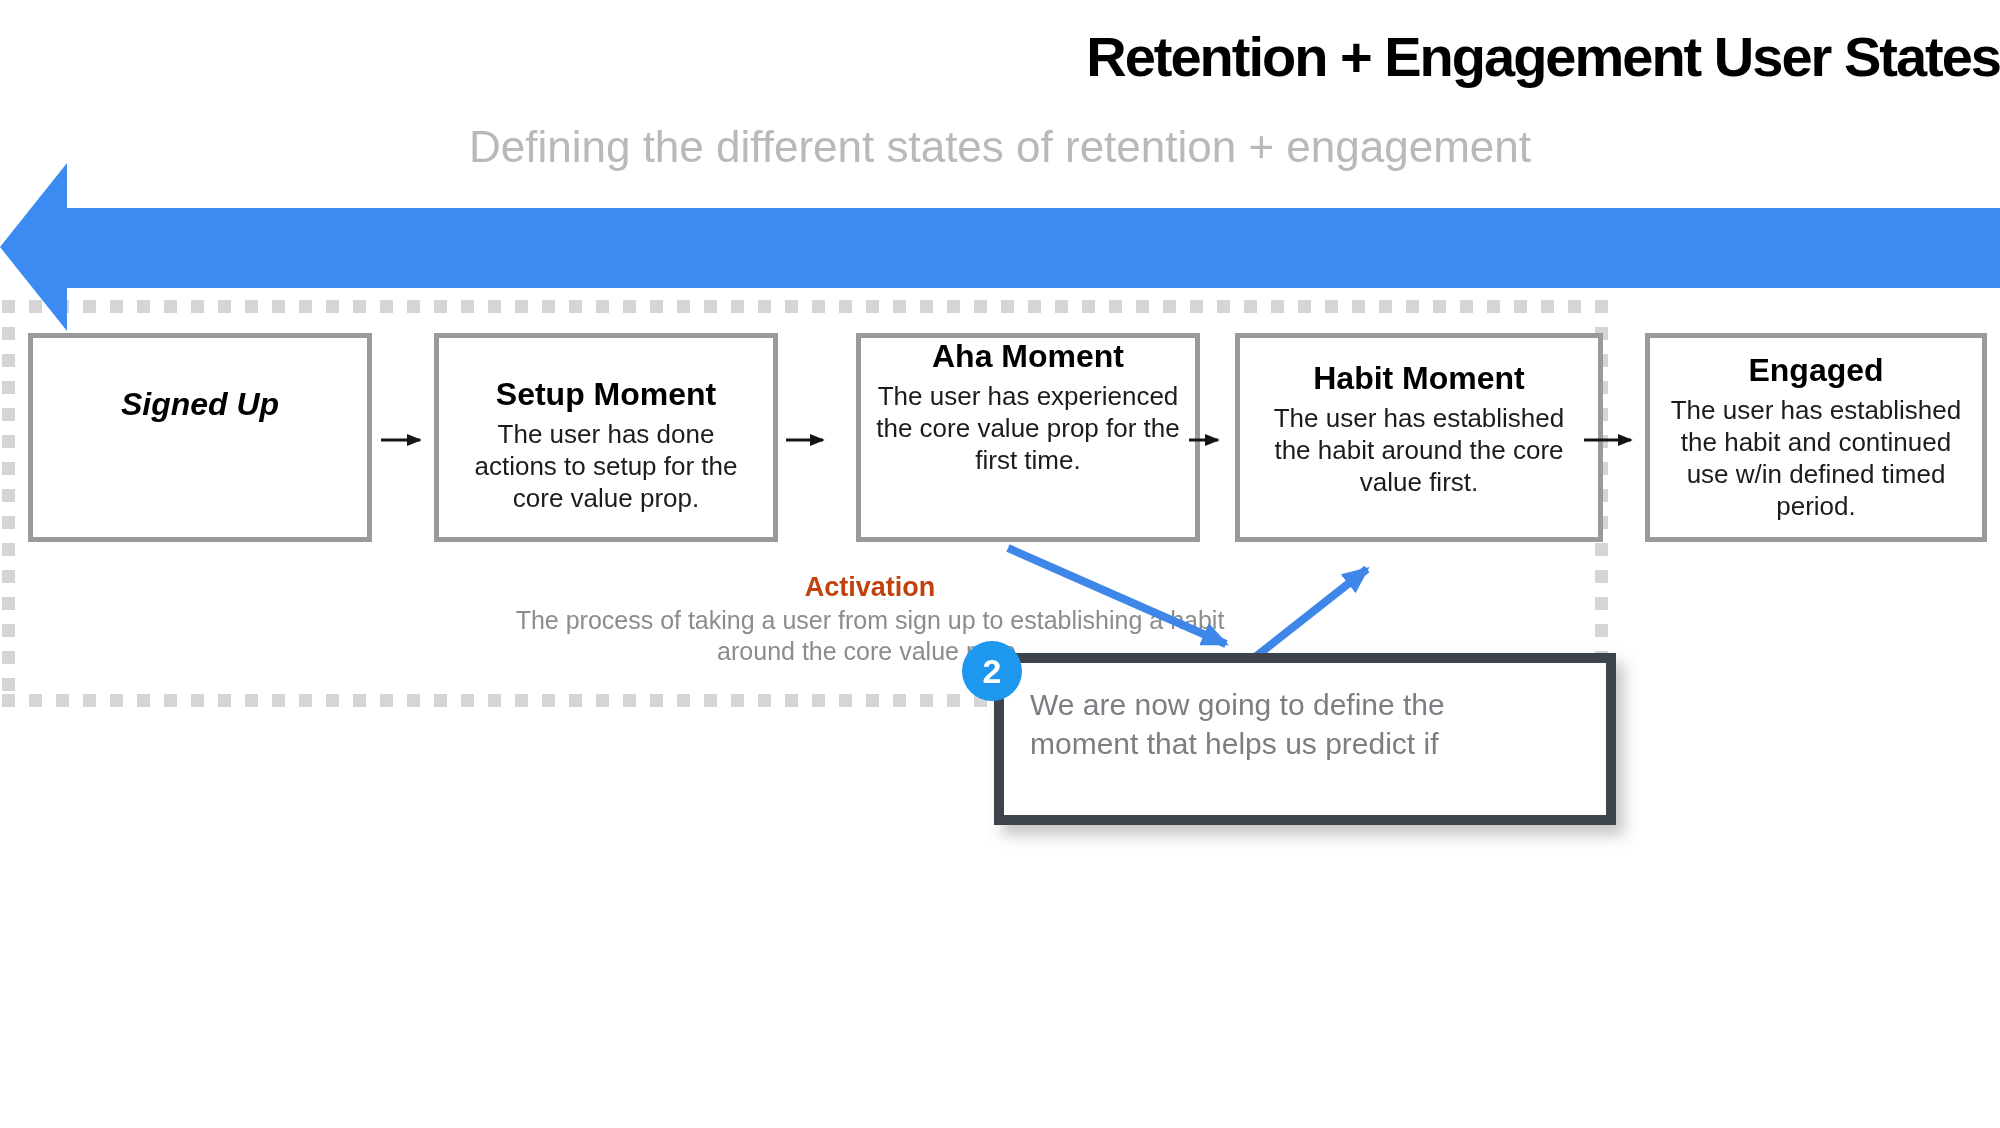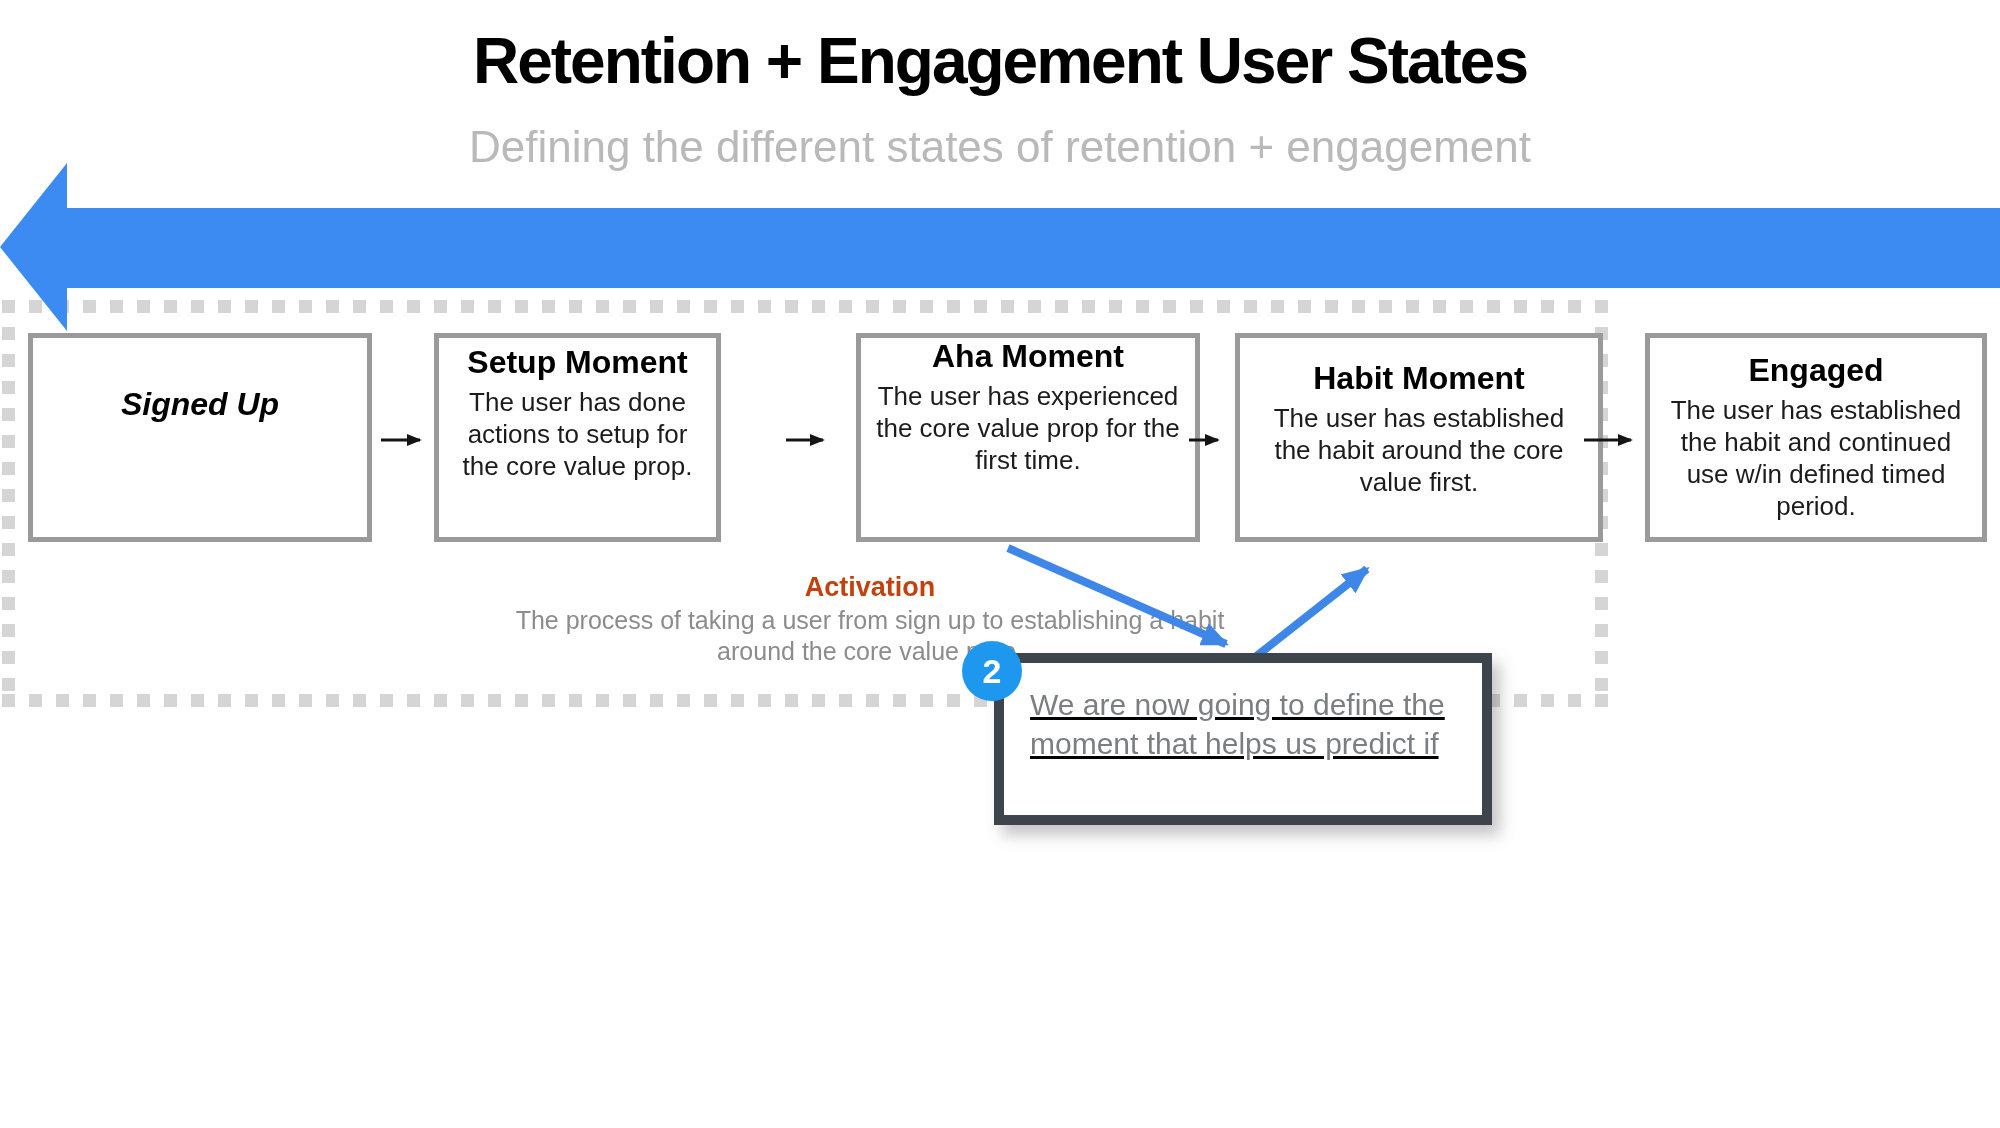--- a/index.html
+++ b/index.html
@@ -10,22 +10,22 @@
     height: 1128px;
     background: #ffffff;
     overflow: hidden;
     font-family: "Liberation Sans", "DejaVu Sans", sans-serif;
   }
 
   
   .title {
     position: absolute;
     top: 24px; left: 0; width: 100%;
-    text-align: center;
-    font-size: 64px;
+    text-align: right;
+    font-size: 56px;
     font-weight: bold;
     letter-spacing: -2px;
     color: #000000;
   }
   .subtitle {
     position: absolute;
     top: 122px; left: 0; width: 100%;
     text-align: center;
     font-size: 44px;
     font-weight: normal;
@@ -71,21 +71,21 @@
     color: #000000;
     margin-bottom: 5px;
   }
   .stage-desc {
     font-size: 26px;
     line-height: 32px;
     color: #1c1c1c;
     padding: 0 14px;
   }
   .stage-1 { left: 28px;   width: 344px; padding-top: 48px; font-style: italic; }
-  .stage-2 { left: 434px;  width: 287px; padding-top: 6px; }
+  .stage-2 { left: 434px;  width: 344px; padding-top: 38px; }
   .stage-3 { left: 856px;  width: 344px; }
   .stage-4 { left: 1235px; width: 368px; padding-top: 22px; }
   .stage-5 { left: 1645px; width: 342px; padding-top: 14px; }
 
   
   .activation {
     position: absolute;
     left: 420px; top: 572px;
     width: 900px;
     text-align: center;
@@ -100,27 +100,26 @@
   .activation-line {
     font-size: 25px;
     line-height: 31px;
     color: var(--text-gray, #8c8c8c);
   }
 
   
   .callout {
     position: absolute;
     left: 994px; top: 653px;
-    width: 498px; height: 172px;
+    width: 622px; height: 172px;
     background: #ffffff;
     border: 10px solid var(--callout-border, #3d444c);
     box-shadow: 8px 10px 14px rgba(90, 90, 90, 0.35);
     z-index: 40;
     padding: 22px 10px 12px 26px;
-    text-decoration: underline;
   }
   .callout-line {
     font-size: 30px;
     line-height: 39px;
     color: var(--callout-text, #7b7e82);
   }
   .badge {
     position: absolute;
     left: 962px; top: 641px;
     width: 60px; height: 60px;

